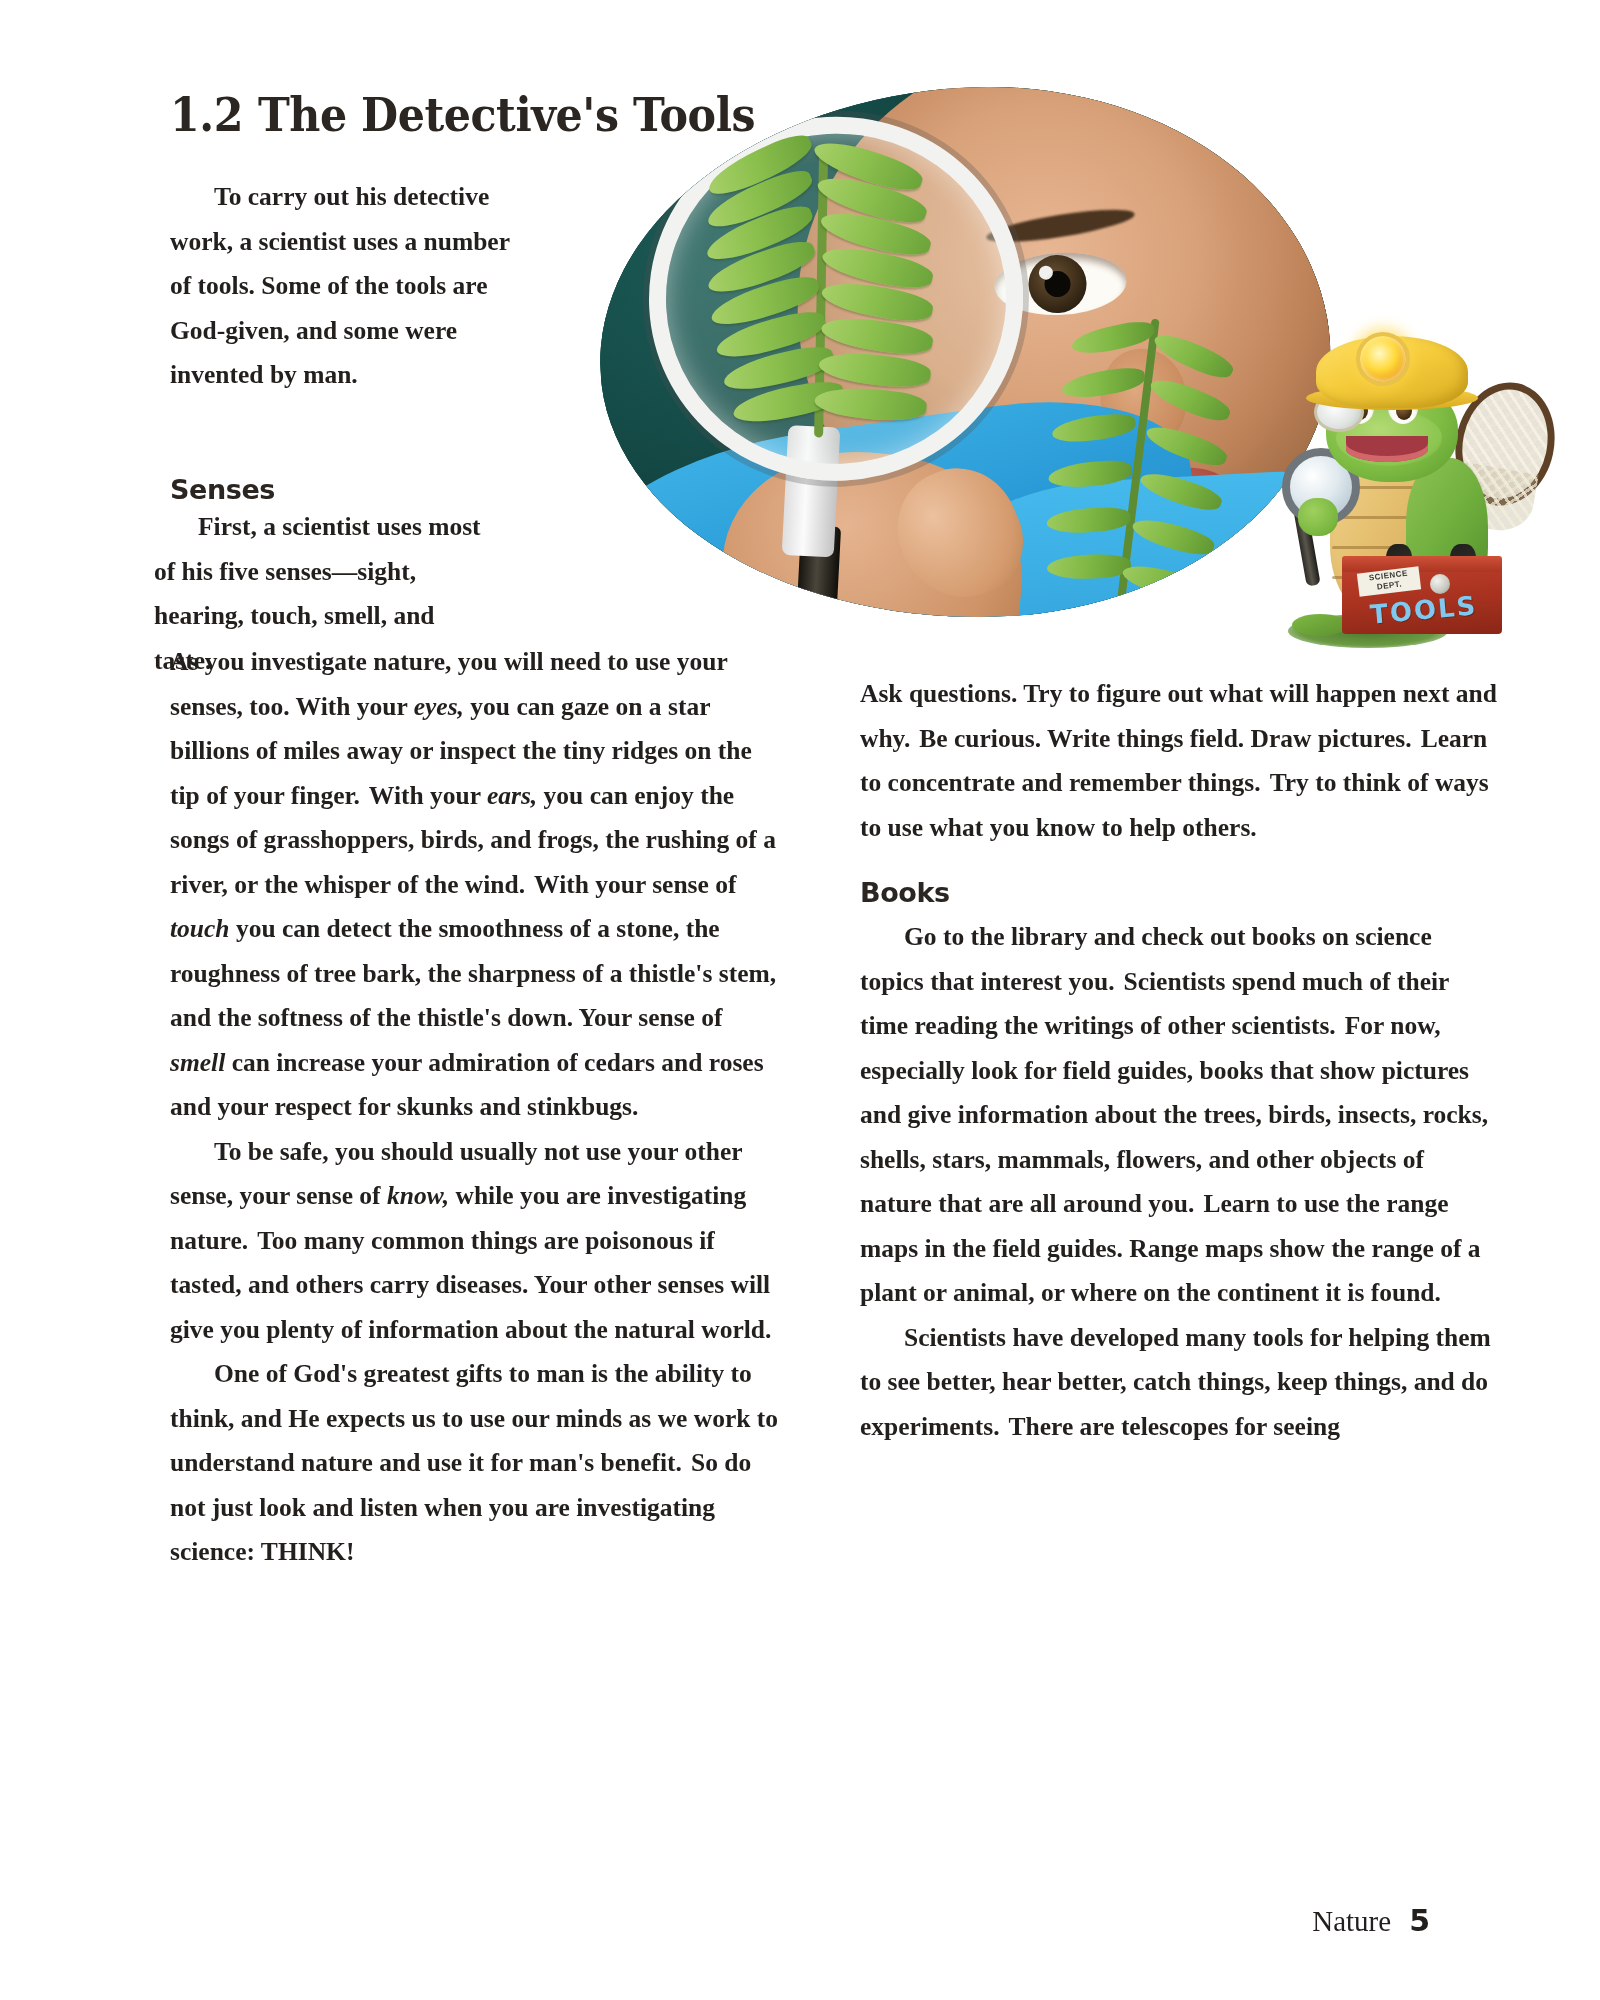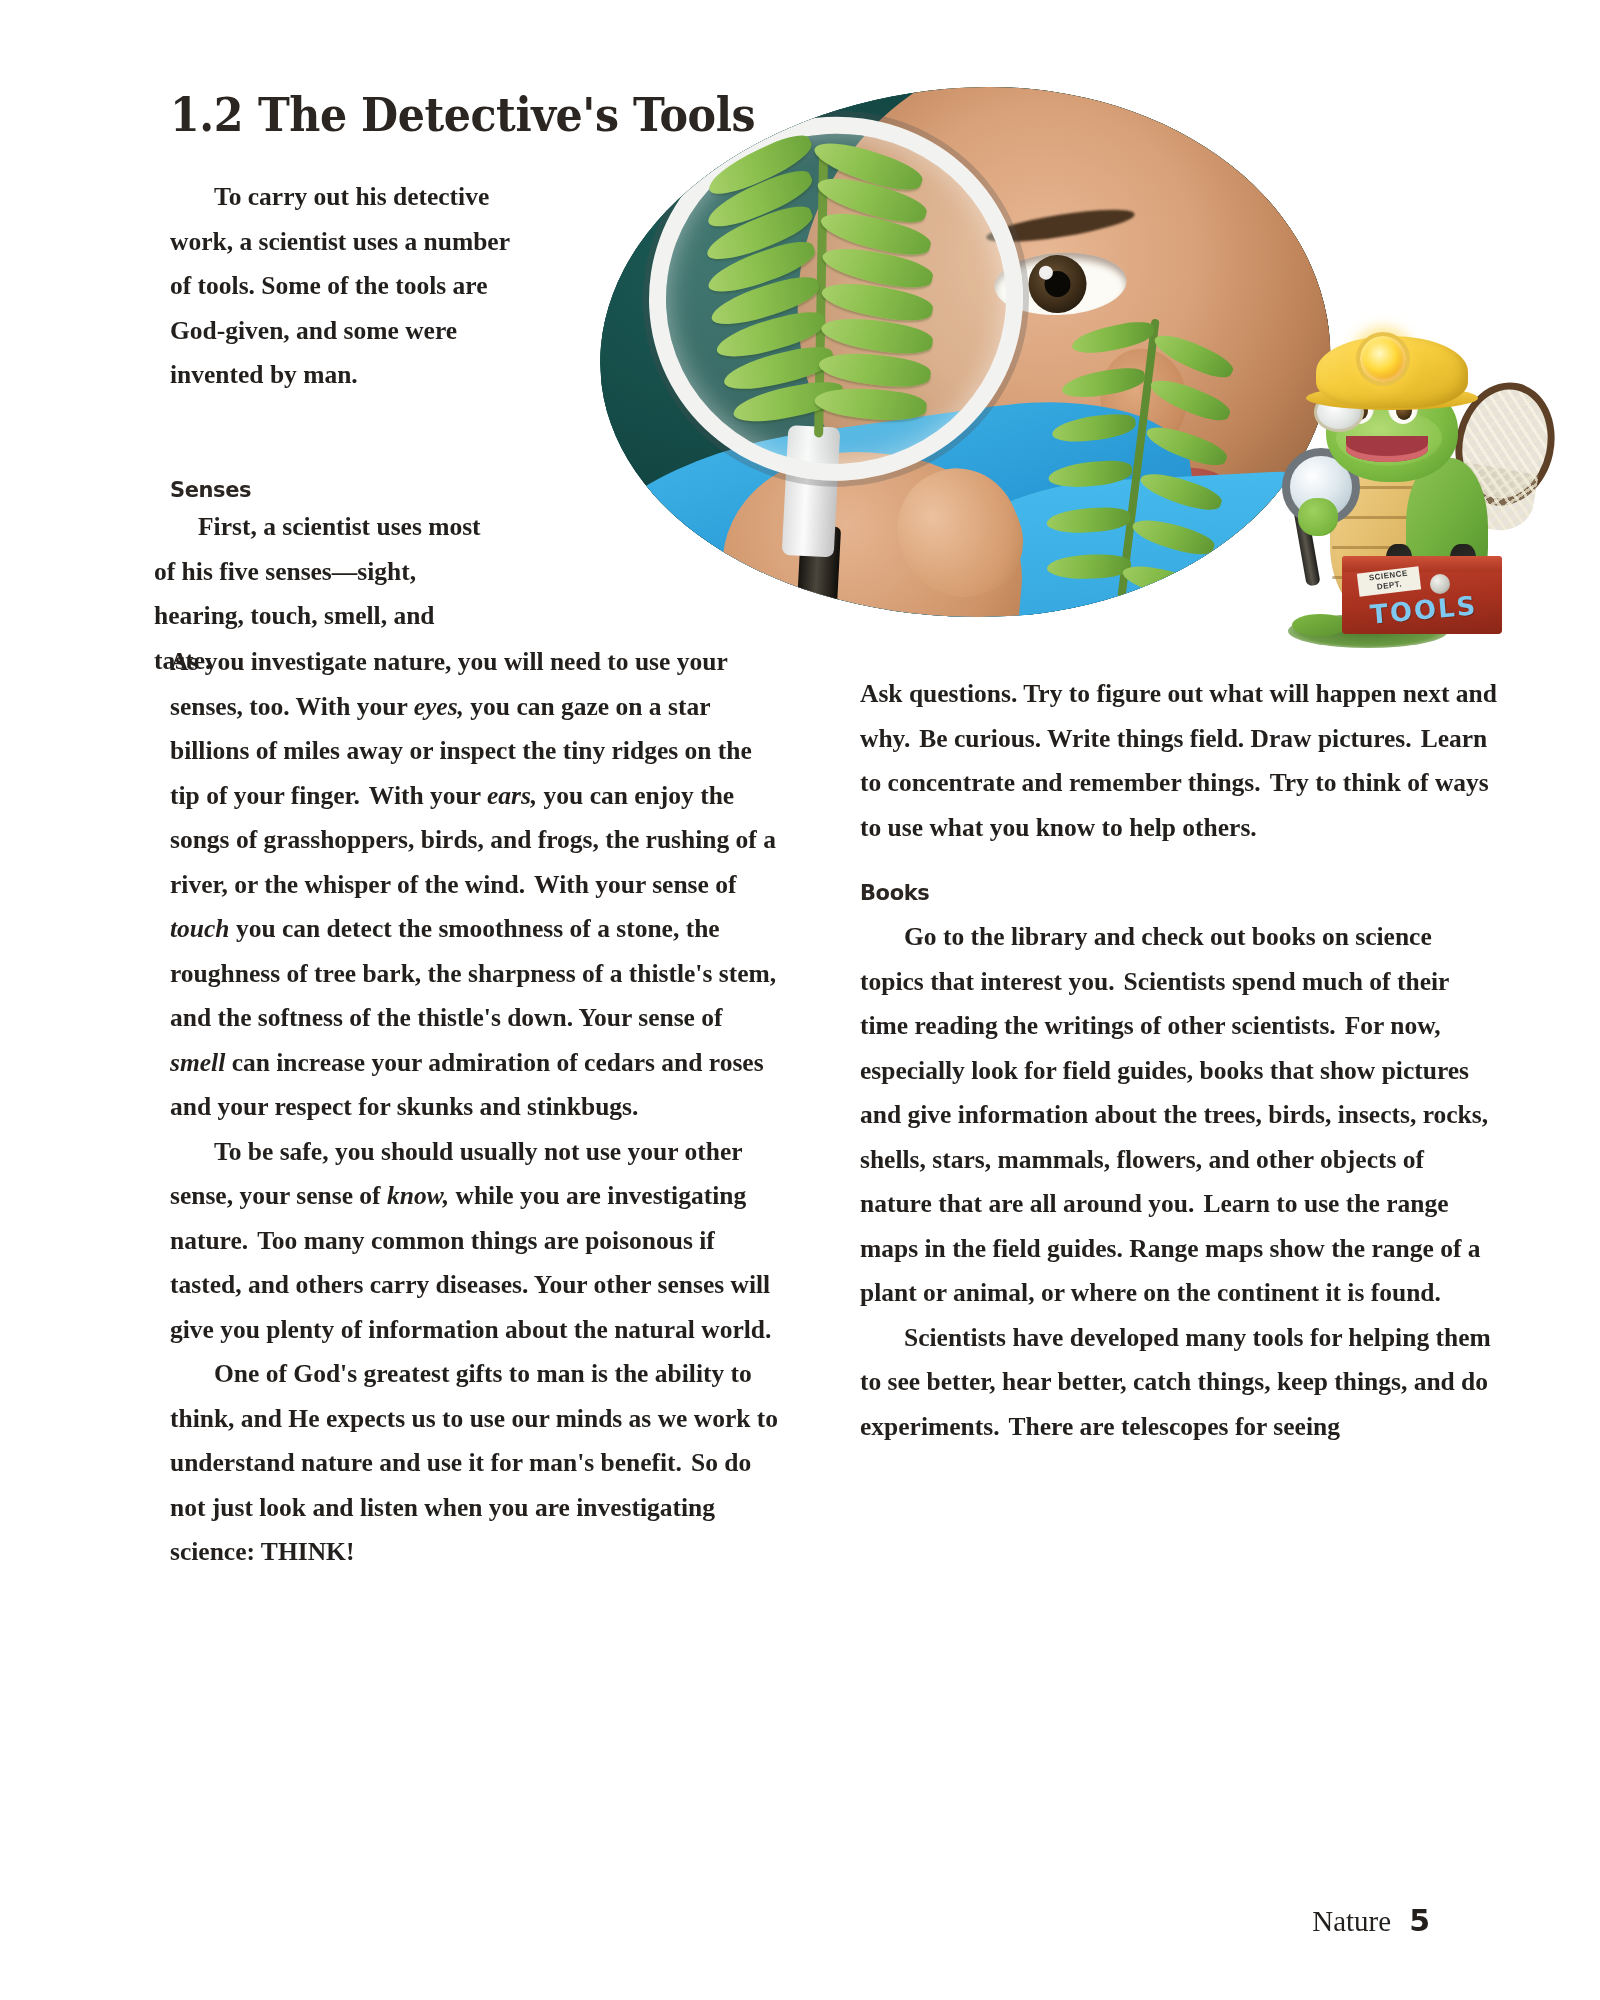--- a/index.html
+++ b/index.html
@@ -257,21 +257,21 @@
   .m-foot{position:absolute;left:14px;top:296px;width:56px;height:22px;border-radius:50%;
     background:linear-gradient(160deg,#7fba43 0%,#5d9130 100%);}
 
   
   .col{position:absolute;font-size:25.5px;line-height:44.5px;text-align:left;}
   .col p{margin:0;font-weight:bold;}
   .col p.ind{text-indent:44px;}
   .h2{
     font-family:"DejaVu Sans", sans-serif;
     font-weight:bold;
-    font-size:21px;
+    font-size:27px;
     line-height:34px;
     letter-spacing:-0.4px;
     color:#2b2621;
     margin:0;
     padding-top:18px;
     padding-bottom:5px;
   }
   
   .col-a{left:170px; top:175px; width:340px;}
   

